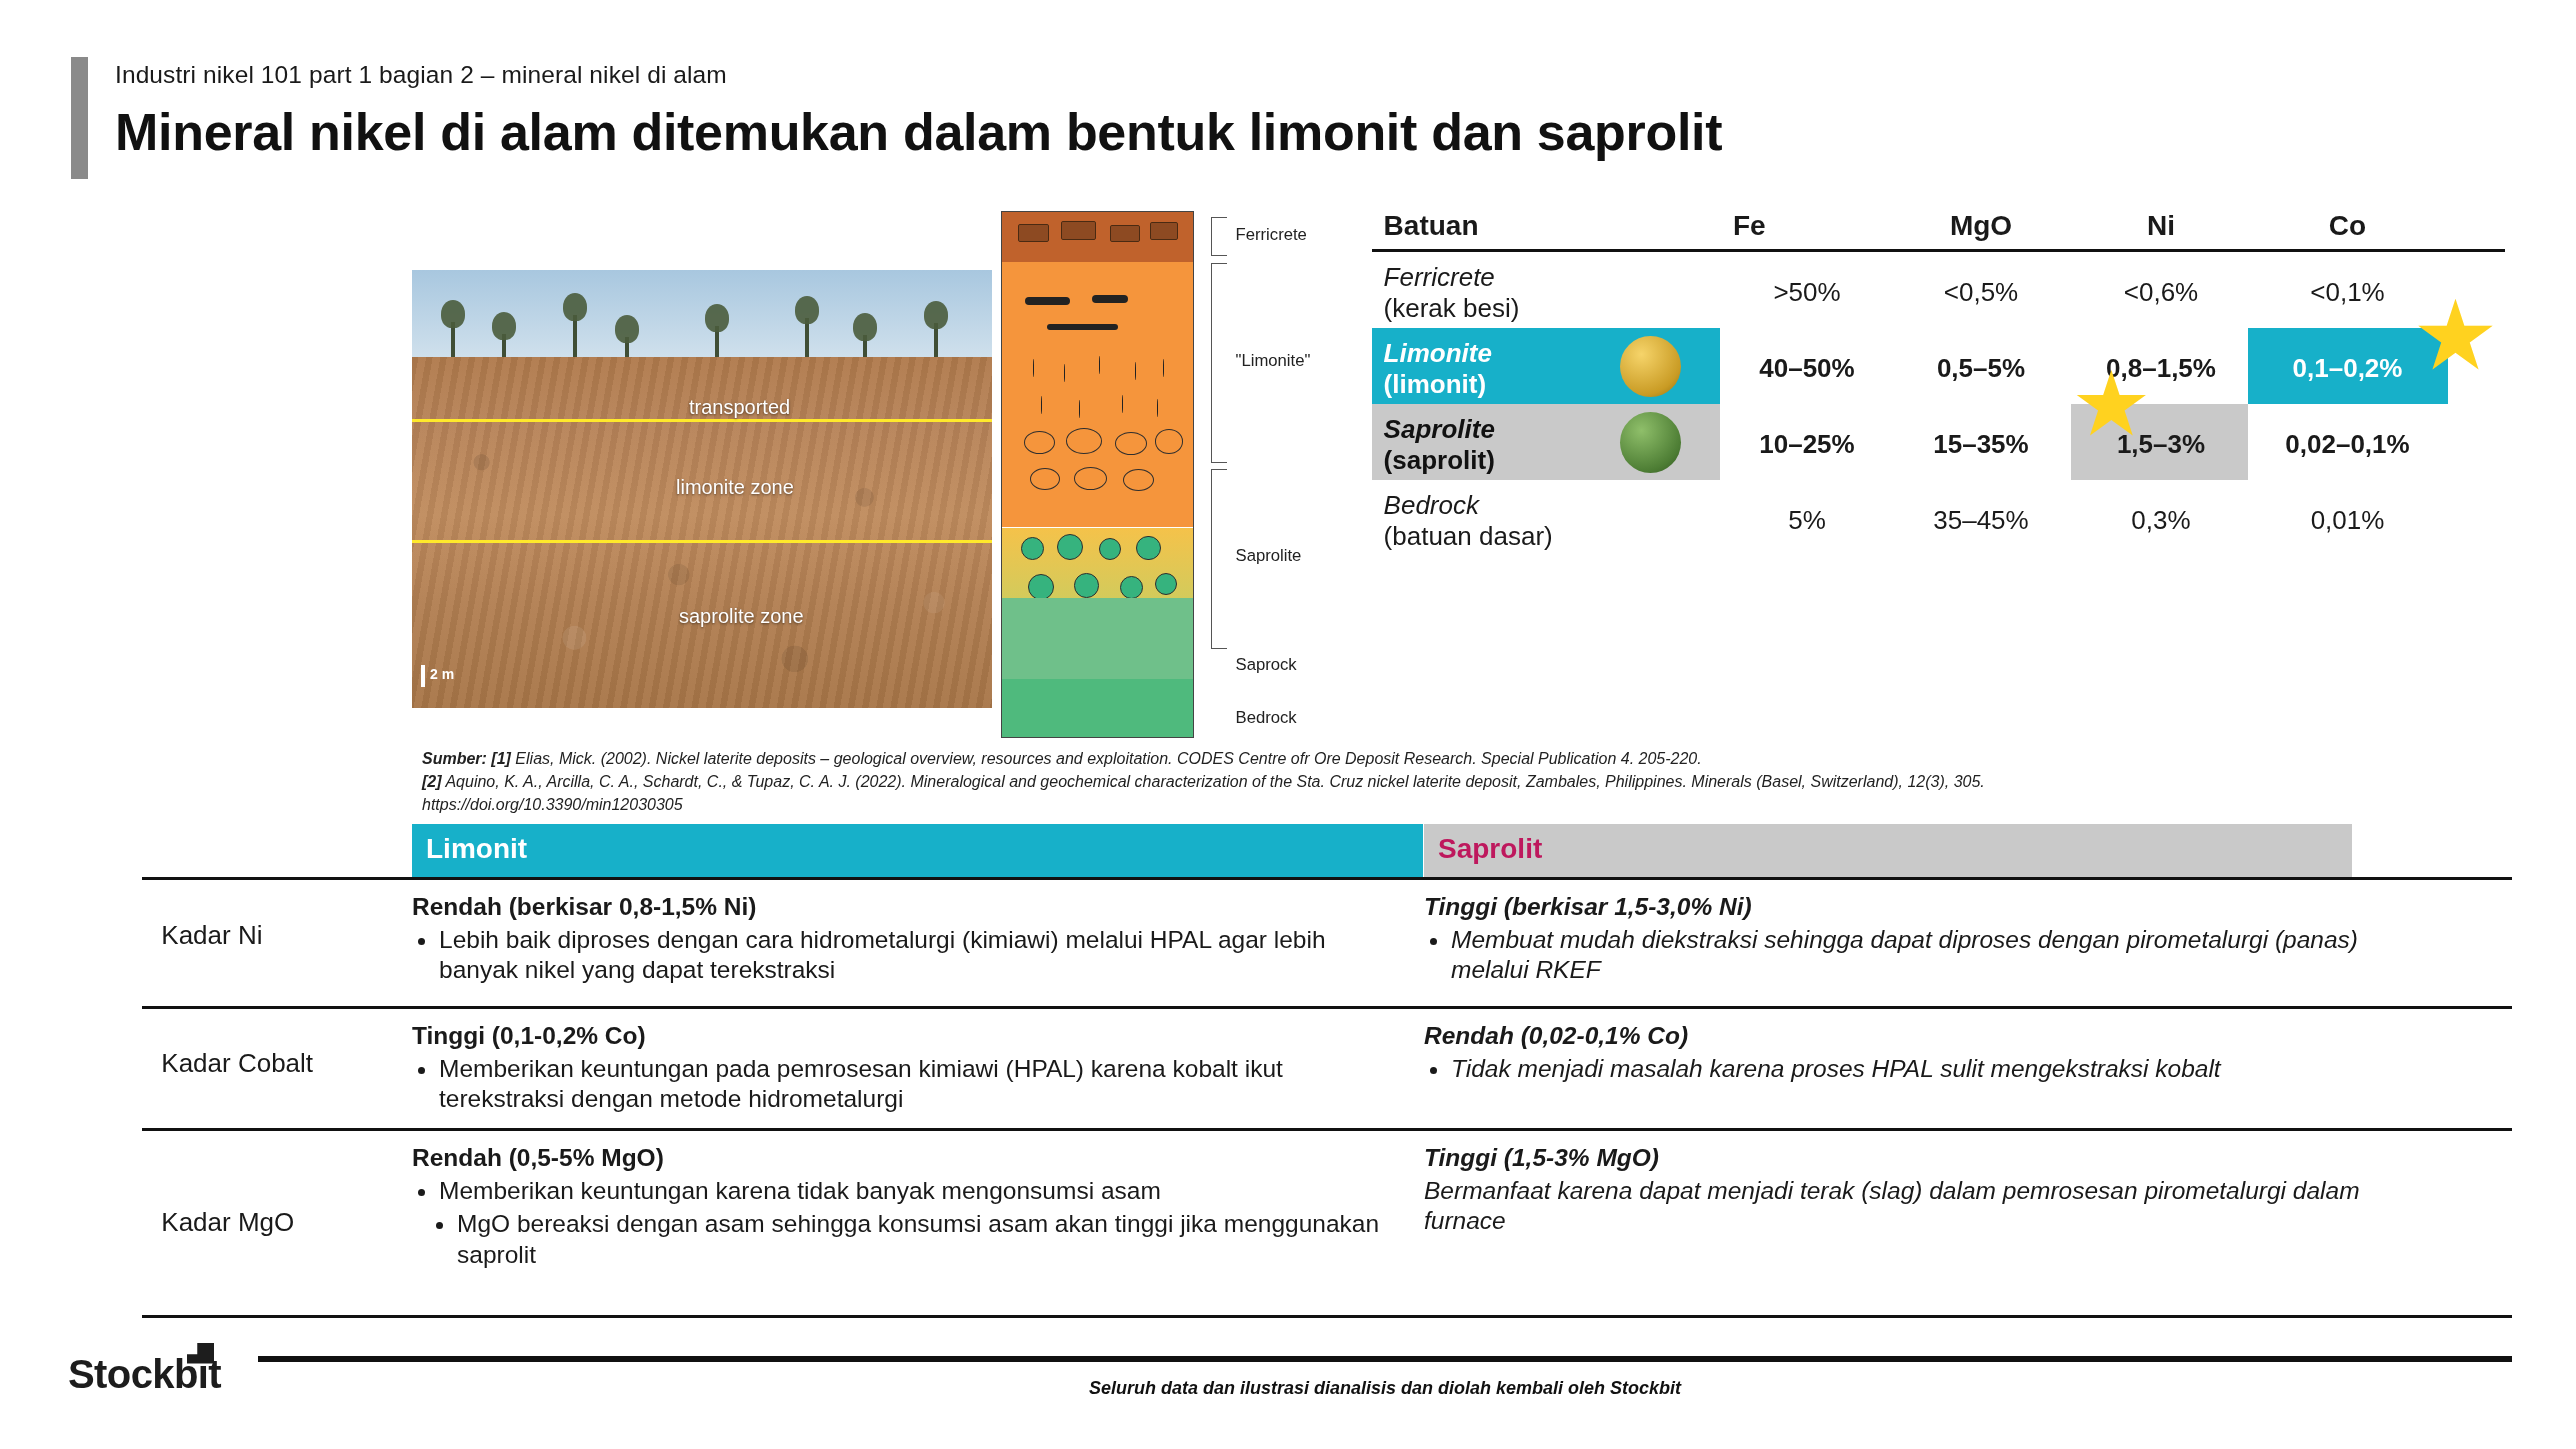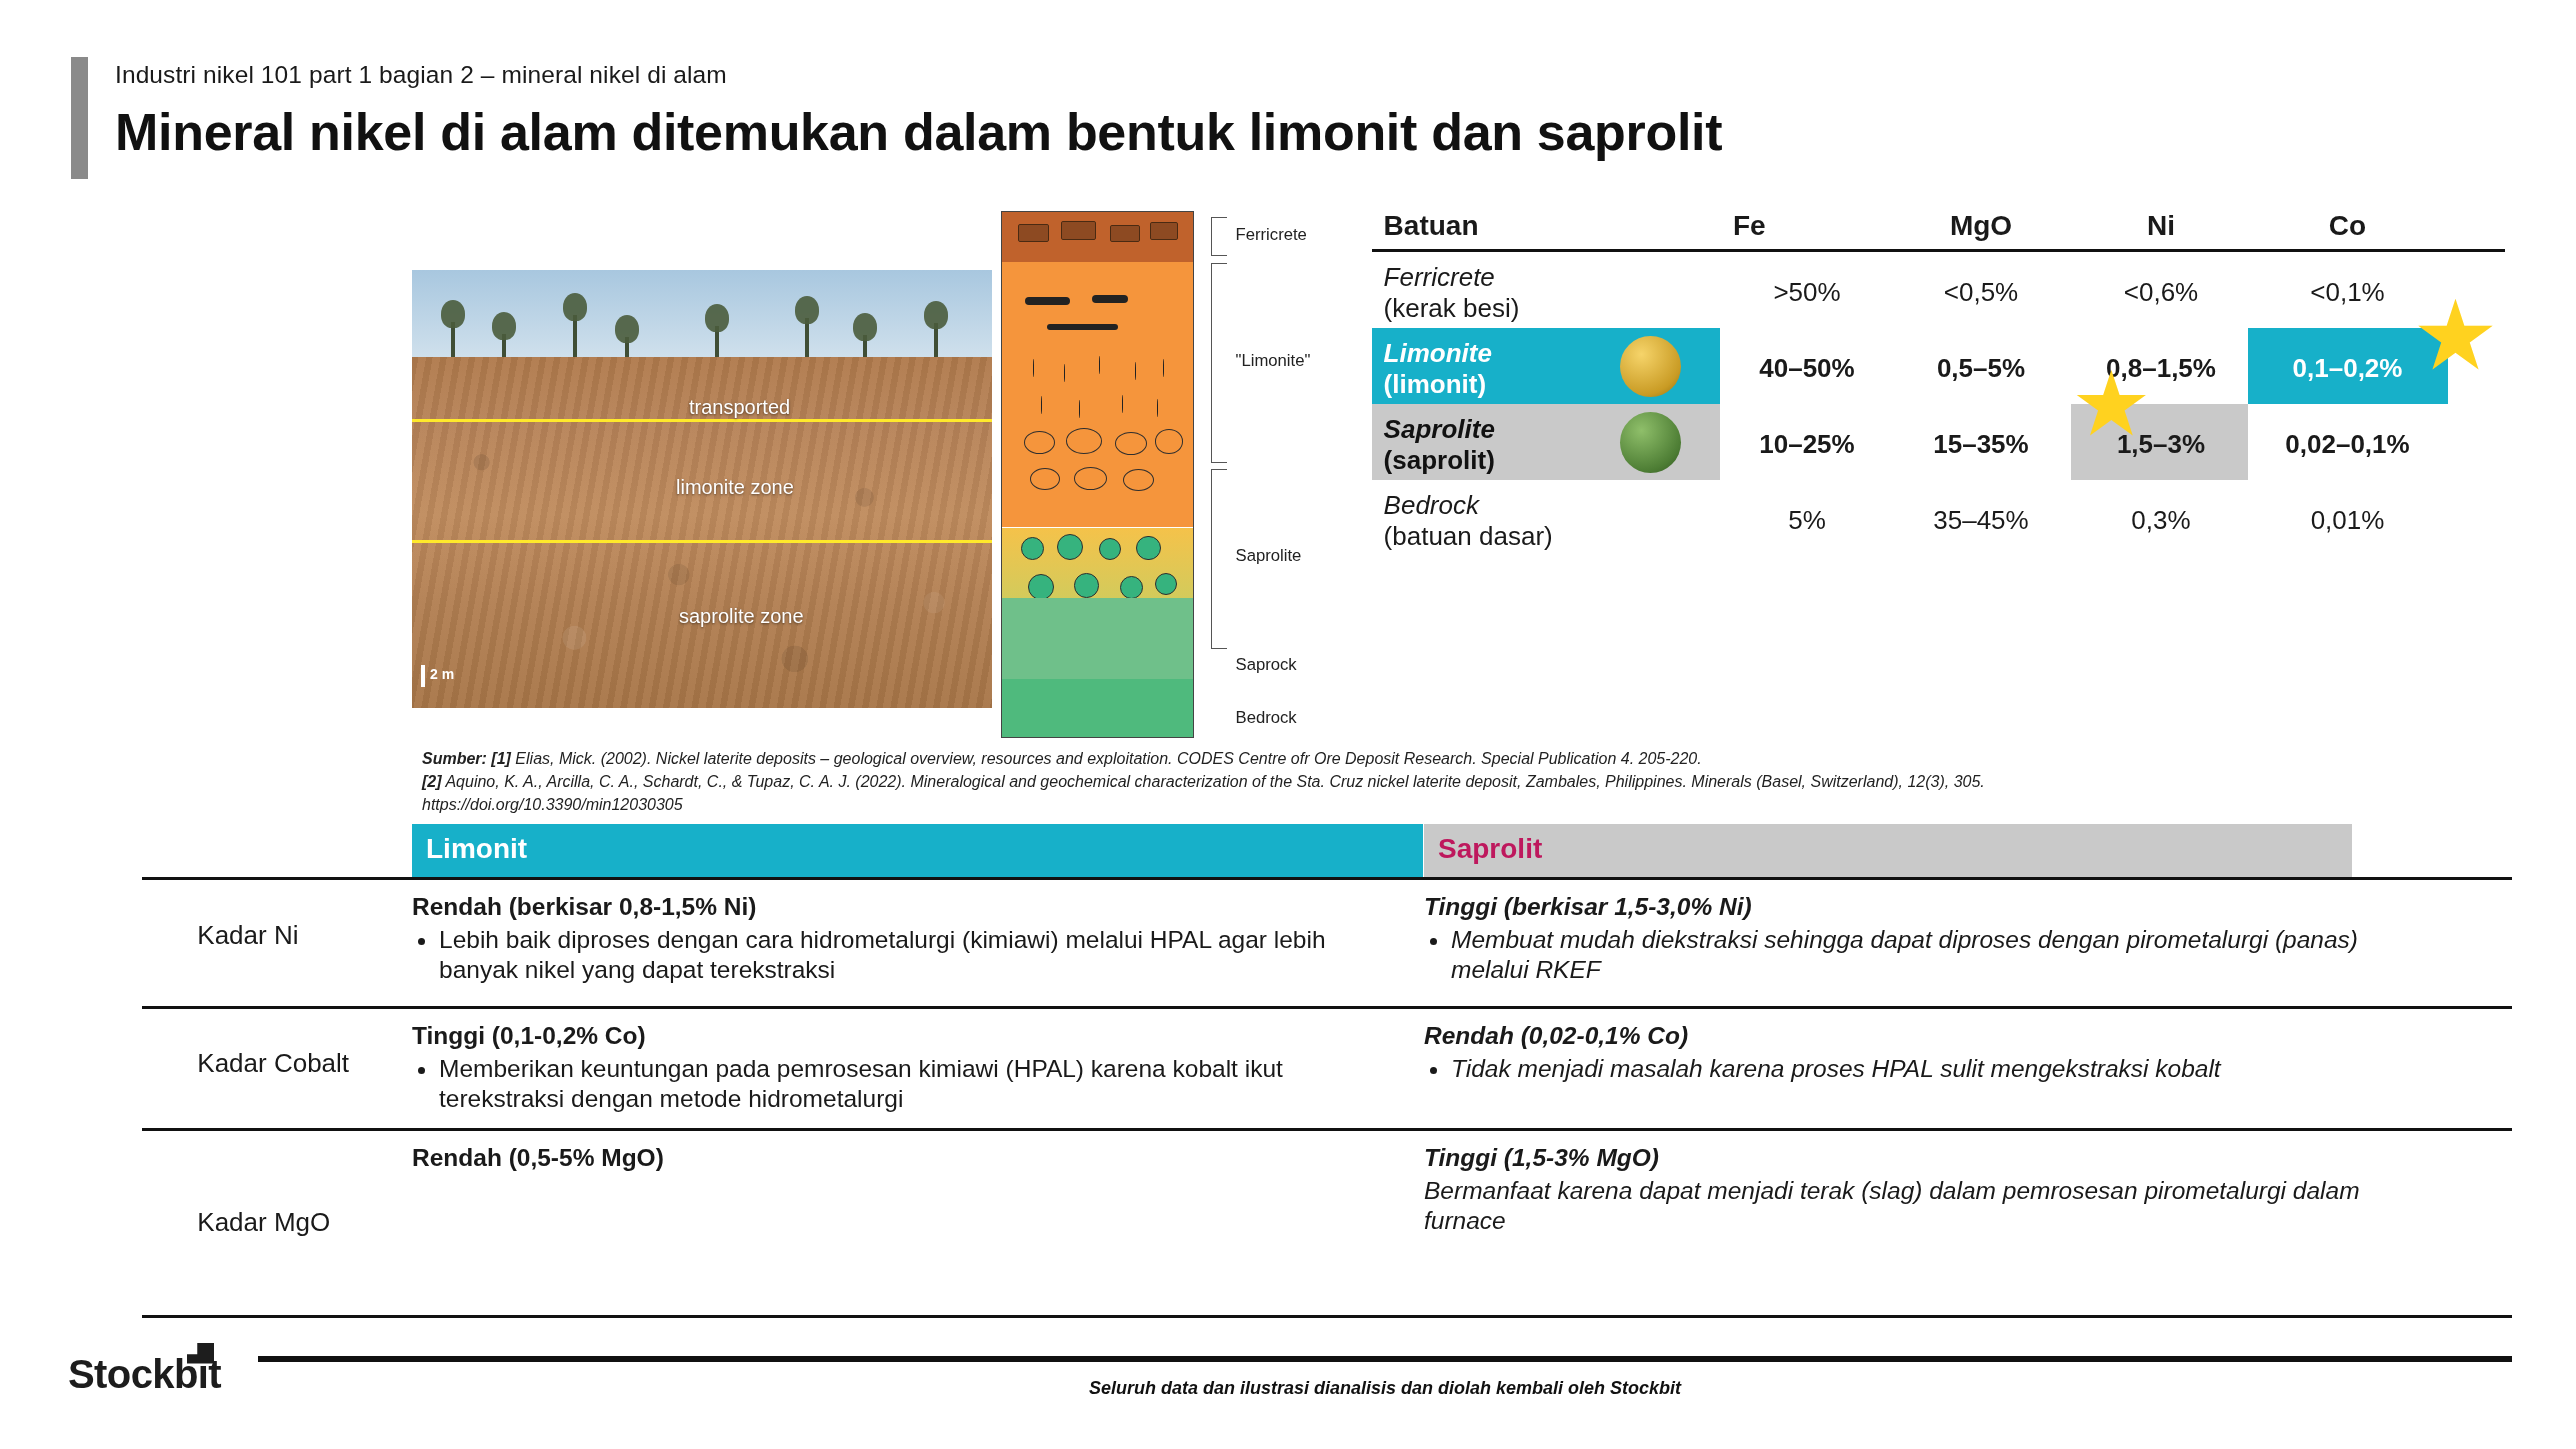--- a/index.html
+++ b/index.html
@@ -145,21 +145,21 @@
   .cmp-header { position:relative; height:53px; }
   .cmp-h-lim {
     position:absolute; left:270px; top:0; width:1011px; height:53px; background:#17b0c9;
     color:#fff; font-size:28px; font-weight:bold; padding:9px 0 0 14px;
   }
   .cmp-h-sap {
     position:absolute; left:1282px; top:0; width:928px; height:53px; background:#c9c9c9;
     color:#be185d; font-size:28px; font-weight:bold; padding:9px 0 0 14px;
   }
   .cmp-row { position:relative; border-top:3.2px solid #111; }
-  .cmp-row .rowlabel { position:absolute; left:19.3px; font-size:26px;margin-left:36px; }
+  .cmp-row .rowlabel { position:absolute; left:19.3px; font-size:26px; }
   .cmp-col { position:absolute; width:992px; font-size:24.5px; line-height:1.25; }
   .cmp-col.left { left:270px; }
   .cmp-col.right { left:1282px;font-style:italic; }
   .cmp-col .hd { font-weight:bold; margin-bottom:2.6px; }
   .cmp-col ul { margin:0; padding-left:27px; }
   .cmp-col li { margin-bottom:2.6px; }
   .cmp-col p { margin:0; }
 
   
   .footer-rule { position:absolute; left:258px; top:1356px; width:2254px; height:5.8px; background:#111; }
@@ -365,20 +365,24 @@
       <ul>
           <li>Tidak menjadi masalah karena proses HPAL sulit mengekstraksi kobalt</li>
         </ul>
     </div>
   </div>
 
   <div class="cmp-row" style="height:187px;">
     <div class="rowlabel" style="top:76px;">Kadar MgO</div>
     <div class="cmp-col left" style="top:11.6px;">
       <div class="hd">Rendah  (0,5-5% MgO)</div>
+      <ul>
+        <li>Memberikan keuntungan karena tidak banyak mengonsumsi asam</li>
+        <li style="margin-left:18px;">MgO bereaksi dengan asam sehingga konsumsi asam akan tinggi jika menggunakan saprolit</li>
+      </ul>
     </div>
     <div class="cmp-col right" style="top:11.6px;">
       <div class="hd">Tinggi (1,5-3% MgO)</div>
       <p>Bermanfaat karena dapat menjadi terak (slag) dalam pemrosesan pirometalurgi dalam furnace</p>
     </div>
   </div>
 
   <div style="border-top:3.2px solid #111;"></div>
 </div>
 

